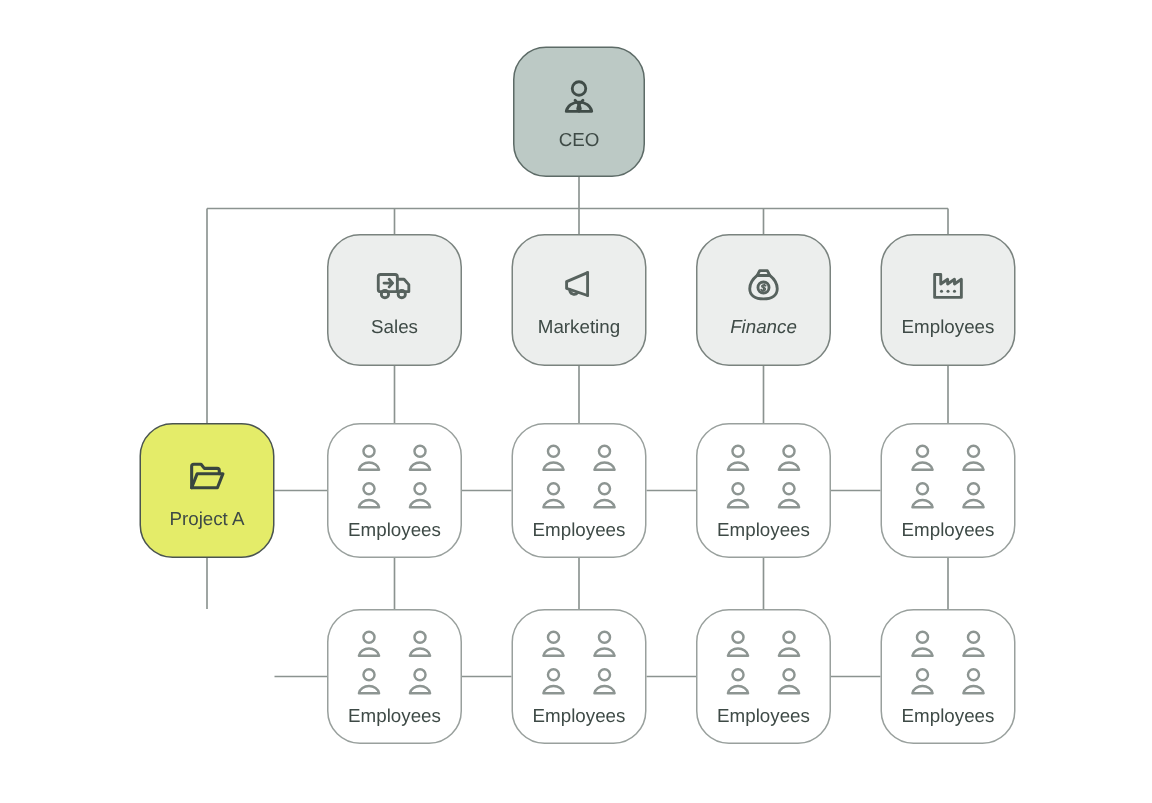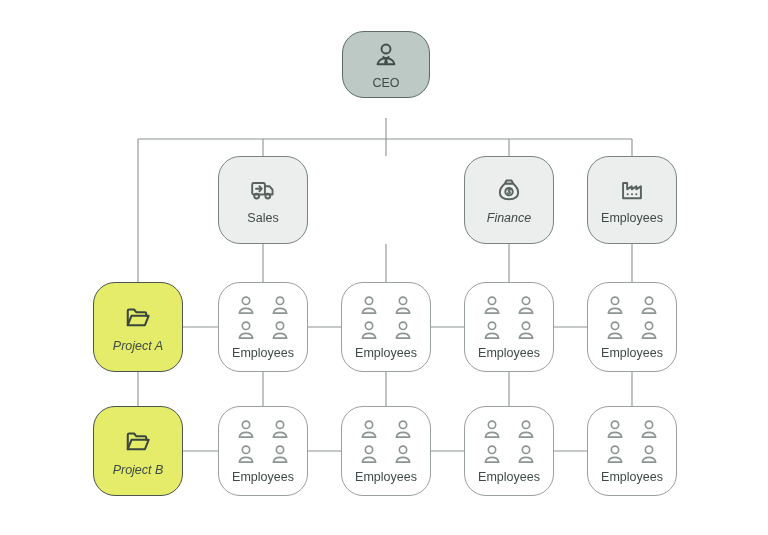--- a/index.html
+++ b/index.html
@@ -15,31 +15,31 @@
   body{background:var(--background);font-family:"Liberation Sans","DejaVu Sans",sans-serif;}
   .canvas{position:relative;width:768px;height:535px;background:var(--background);}
   .lines{position:absolute;left:0;top:0;width:768px;height:535px;}
   .node{
     position:absolute;display:flex;flex-direction:column;align-items:center;
     justify-content:center;gap:5px;border-radius:22px;
     color:var(--text);font-size:12.5px;line-height:1;
   }
   .node .label{white-space:nowrap;}
   .ceo{
-    left:342px;top:31px;width:88px;height:67px;
+    left:342px;top:31px;width:88px;height:87px;
     background:var(--ceo-fill);border:1.4px solid var(--ceo-border);
   }
   .dept{
     width:90px;height:88px;top:156px;
     background:var(--department-fill);border:1px solid var(--department-border);
   }
   .dept-0{left:218px;} .dept-1{left:341px;} .dept-2{left:464px;font-style:italic;} .dept-3{left:587px;}
   .proj{
     left:93px;width:90px;height:90px;
-    background:var(--project-fill);border:1.4px solid var(--project-border);font-style:italic;
+    background:var(--project-fill);border:1.4px solid var(--project-border);
   }
   .proj-0{top:282px;} .proj-1{top:406px;}
   .emp{
     width:90px;height:90px;gap:4px;
     background:var(--employee-fill);border:1px solid var(--employee-border);
   }
   .row-0{top:282px;} .row-1{top:406px;}
   .col-0{left:218px;} .col-1{left:341px;} .col-2{left:464px;} .col-3{left:587px;}
   .people{display:grid;grid-template-columns:repeat(2,26px);grid-template-rows:repeat(2,24px);column-gap:8px;row-gap:1px;}
   .people svg{width:26px;height:24px;}
@@ -104,20 +104,30 @@
         <rect x="3.5" y="5.5" width="10" height="9" rx="1.2"></rect>
         <path d="M6.5 10 H11 M9.2 8 L11 10 L9.2 12"></path>
         <path d="M13.5 8 H17 L19.5 10.8 V14.5 H13.5"></path>
         <circle cx="7" cy="15.8" r="1.9"></circle>
         <circle cx="15.8" cy="15.8" r="1.9"></circle>
       </svg>
     </span>
     <span class="label">Sales</span>
   </div>
 
+  <div class="node dept dept-1">
+    <span>
+      <svg class="icn" width="32" height="28" viewBox="0 0 24 22" stroke="#57625e">
+        <path d="M16.5 4.5 V16.5"></path>
+        <path d="M16.5 4.5 L5.5 9.2 V12.8 L16.5 16.5"></path>
+        <path d="M7.2 13.4 a2.3 2.3 0 0 0 4.1 1.6"></path>
+      </svg>
+    </span>
+    <span class="label">Marketing</span>
+  </div>
 
   <div class="node dept dept-2">
     <span>
       <svg class="icn" width="32" height="28" viewBox="0 0 24 22" stroke="#57625e">
         <path d="M10 3.5 H14 L15.3 6 H8.7 Z"></path>
         <path d="M8.7 6 C6.2 8 4.8 10.6 4.8 13 C4.8 16.4 7.6 18.3 12 18.3 C16.4 18.3 19.2 16.4 19.2 13 C19.2 10.6 17.8 8 15.3 6 Z"></path>
         <circle cx="12" cy="12.3" r="2.9"></circle>
         <text x="12" y="14" text-anchor="middle" font-size="5" stroke-width="0.4" fill="#57625e" font-family="'Liberation Sans',sans-serif">$</text>
       </svg>
     </span>
@@ -139,29 +149,20 @@
   <div class="node proj proj-0">
     <span>
       <svg class="icn" width="34" height="30" viewBox="0 0 24 22" stroke="#39453f">
         <path d="M4.5 17 V6.5 a1 1 0 0 1 1 -1 h3.6 l1.6 2 h6.3 a1 1 0 0 1 1 1 v1.6"></path>
         <path d="M4.5 17 L7.2 10.1 H19.8 L17.1 17 Z"></path>
       </svg>
     </span>
     <span class="label">Project A</span>
   </div>
 
-  <div class="node proj proj-1">
-    <span>
-      <svg class="icn" width="34" height="30" viewBox="0 0 24 22" stroke="#39453f">
-        <path d="M4.5 17 V6.5 a1 1 0 0 1 1 -1 h3.6 l1.6 2 h6.3 a1 1 0 0 1 1 1 v1.6"></path>
-        <path d="M4.5 17 L7.2 10.1 H19.8 L17.1 17 Z"></path>
-      </svg>
-    </span>
-    <span class="label">Project B</span>
-  </div>
 
 <div class="node emp row-0 col-0">
       <span class="people">
         <svg class="icn" viewBox="0 0 24 22" stroke="#8d9592">
           <circle cx="12" cy="6.2" r="3.4"></circle>
           <path d="M5.8 17.6 a6.3 5.4 0 0 1 12.4 0 Z"></path>
         </svg>
         <svg class="icn" viewBox="0 0 24 22" stroke="#8d9592">
           <circle cx="12" cy="6.2" r="3.4"></circle>
           <path d="M5.8 17.6 a6.3 5.4 0 0 1 12.4 0 Z"></path>

